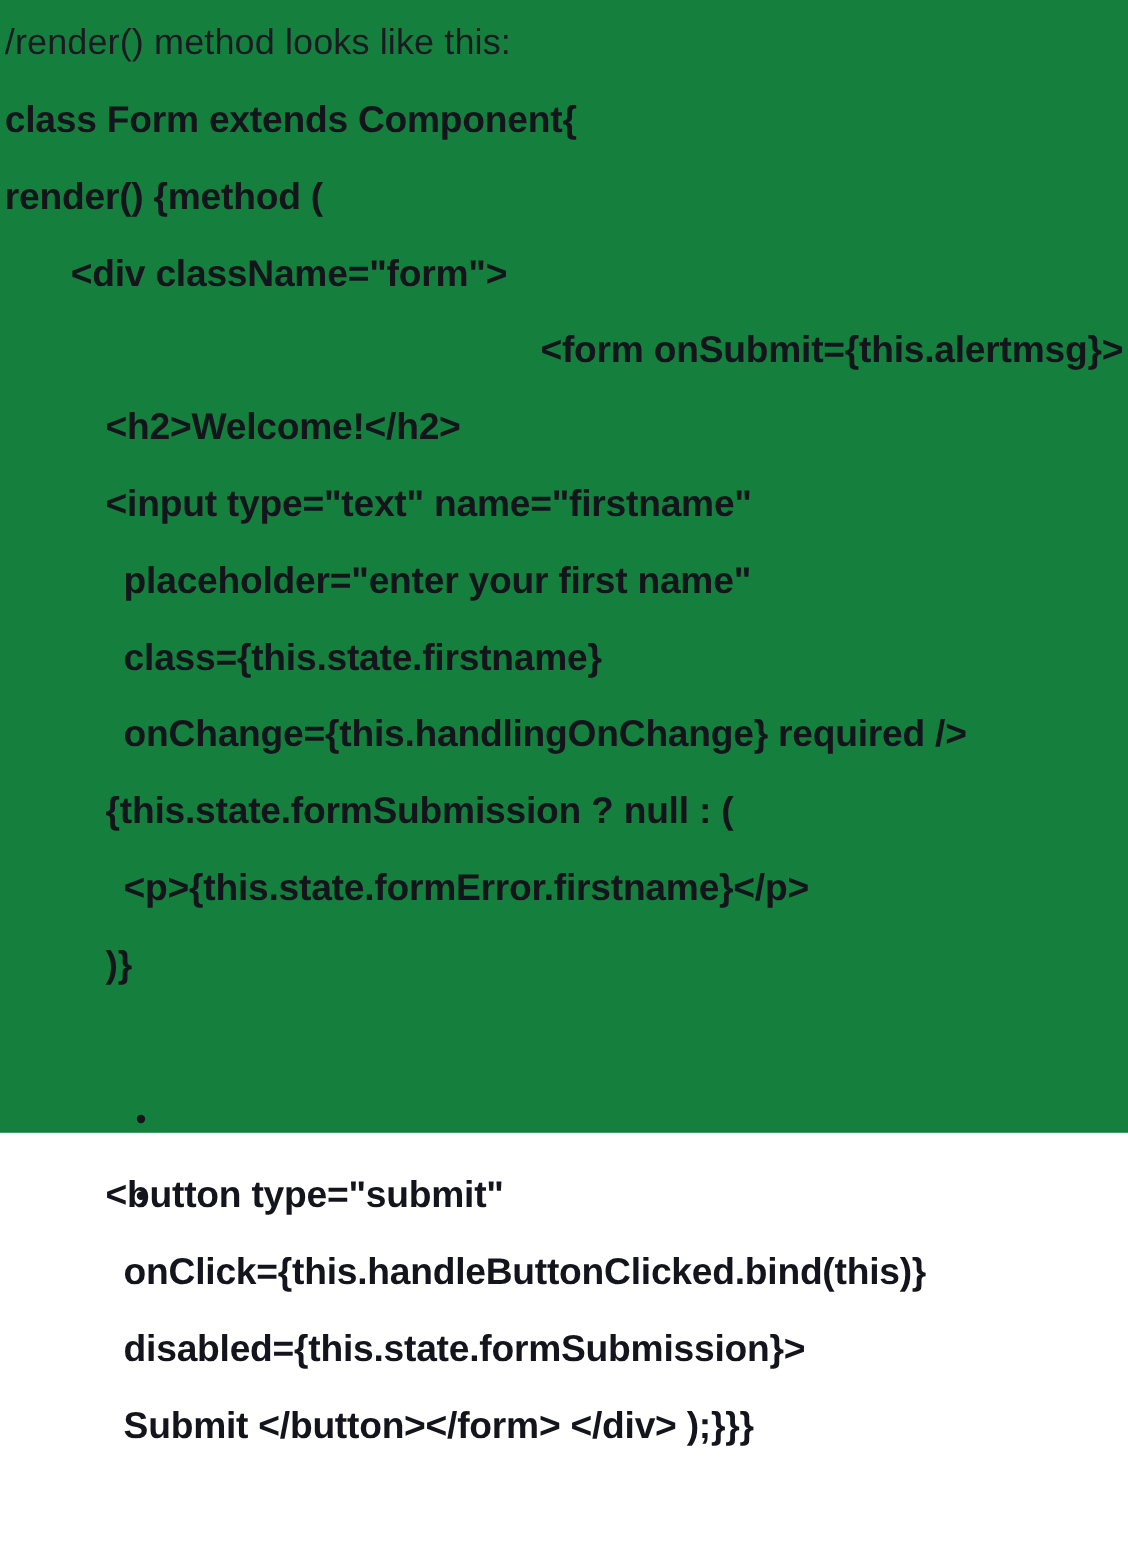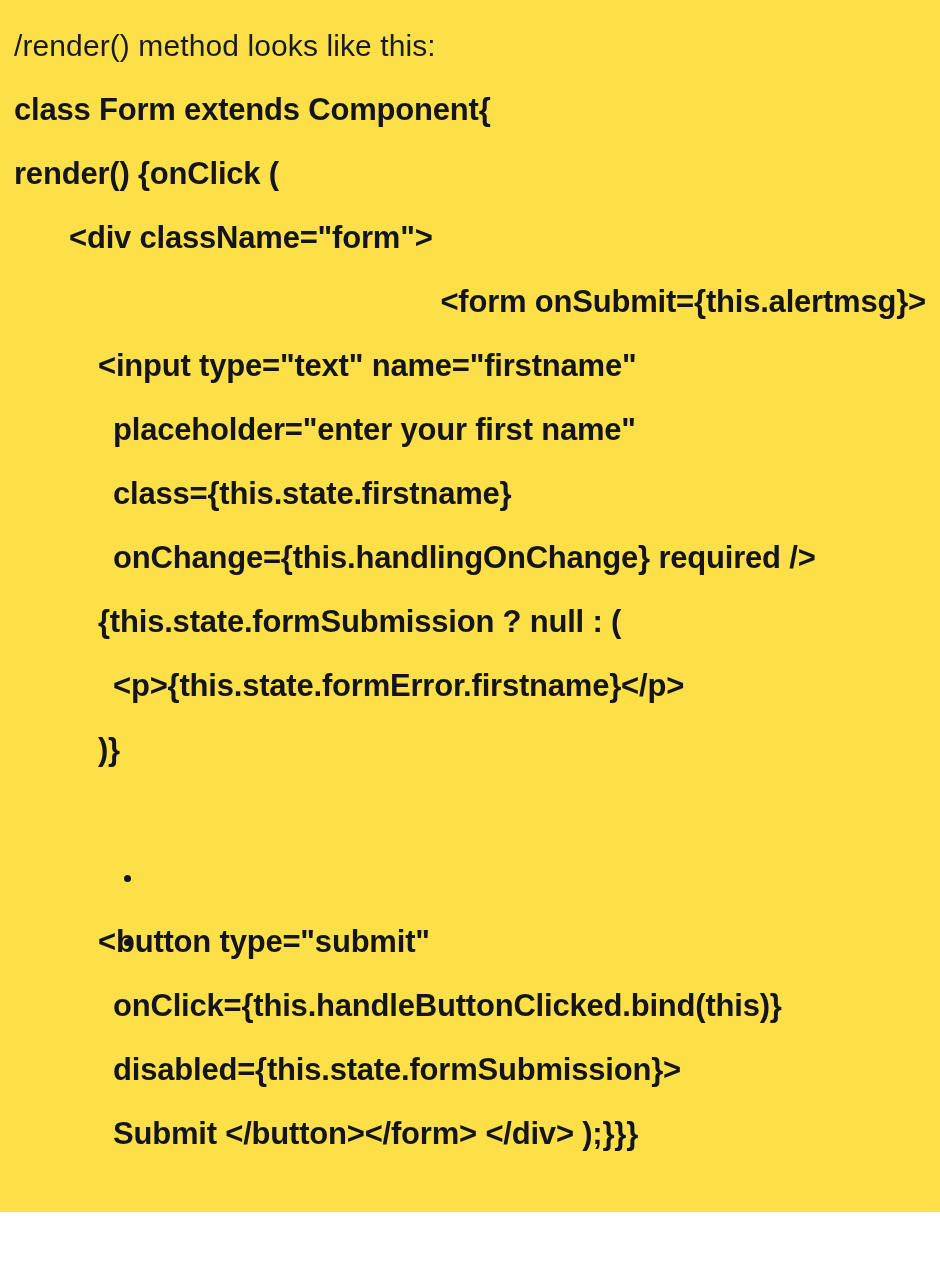--- a/index.html
+++ b/index.html
@@ -11,24 +11,24 @@
   body {
     width: 940px;
     height: 1284px;
     overflow: hidden;
     font-family: "Liberation Sans", "DejaVu Sans", sans-serif;
     -webkit-font-smoothing: antialiased;
   }
   .code-listing {
     position: relative;
     width: 940px;
-    height: 1212px;
+    height: 944px;
     box-sizing: border-box;
-    padding: 14px;
-    background: #fde047;
+    padding: 4px;
+    background: #15803d;
   }
   .code-line {
     position: relative;
     height: 64px;
     line-height: 64px;
     white-space: pre;
     font-size: 31px;
     letter-spacing: -0.2px;
     color: #14141c;
     font-family: "Liberation Sans", "DejaVu Sans", sans-serif;
@@ -70,26 +70,27 @@
 </style>
 </head>
 <body>
 
 <div class="code-listing">
 
   <div class="code-line caption ind-0">/render() method looks like this:</div>
 
   <div class="code-line code ind-0">class Form extends Component{</div>
 
-  <div class="code-line code ind-0">render() {onClick (</div>
+  <div class="code-line code ind-0">render() {method (</div>
 
   <div class="code-line code ind-1">&lt;div className="form"&gt;</div>
 
   <div class="code-line code ind-2">&lt;form onSubmit={this.alertmsg}&gt;</div>
 
+  <div class="code-line code ind-3">&lt;h2&gt;Welcome!&lt;/h2&gt;</div>
 
 
   <div class="code-line code ind-3">&lt;input type="text" name="firstname"</div>
 
   <div class="code-line code ind-4">placeholder="enter your first name"</div>
 
   <div class="code-line code ind-4">class={this.state.firstname}</div>
 
   <div class="code-line code ind-4">onChange={this.handlingOnChange} required /&gt;</div>
 

